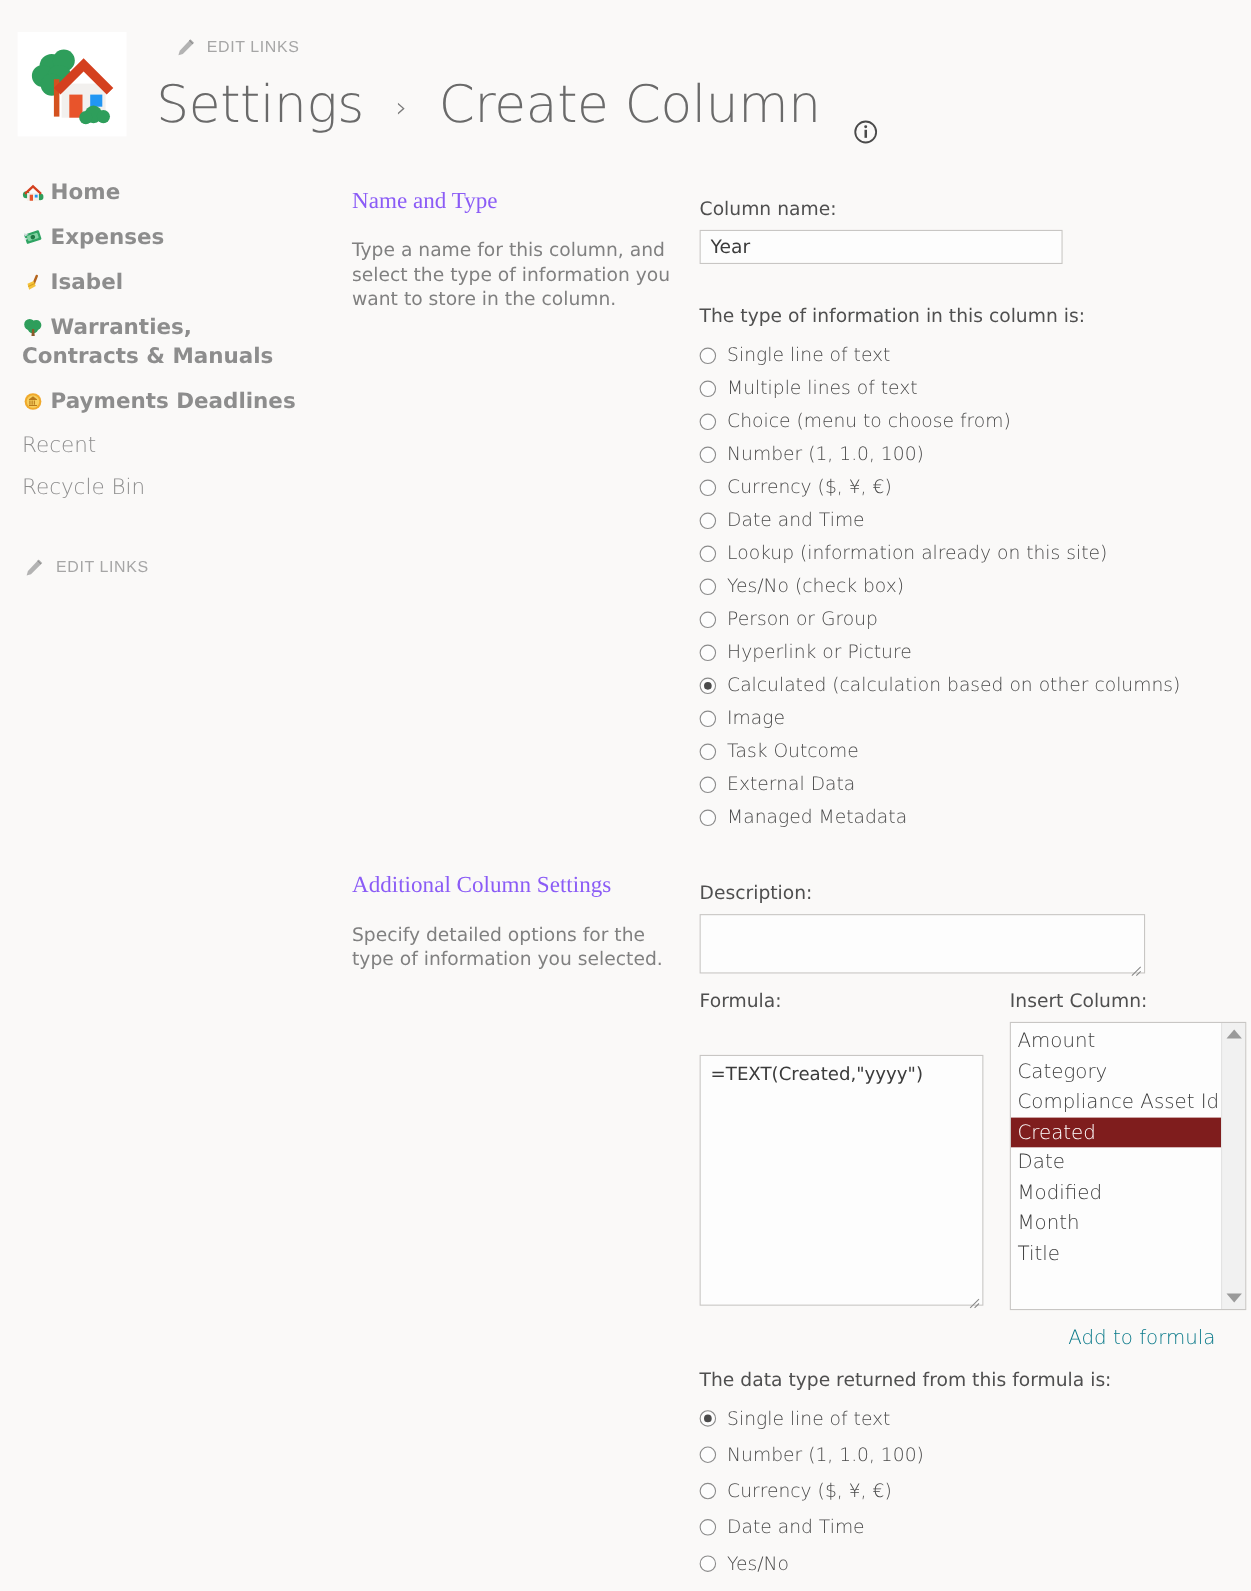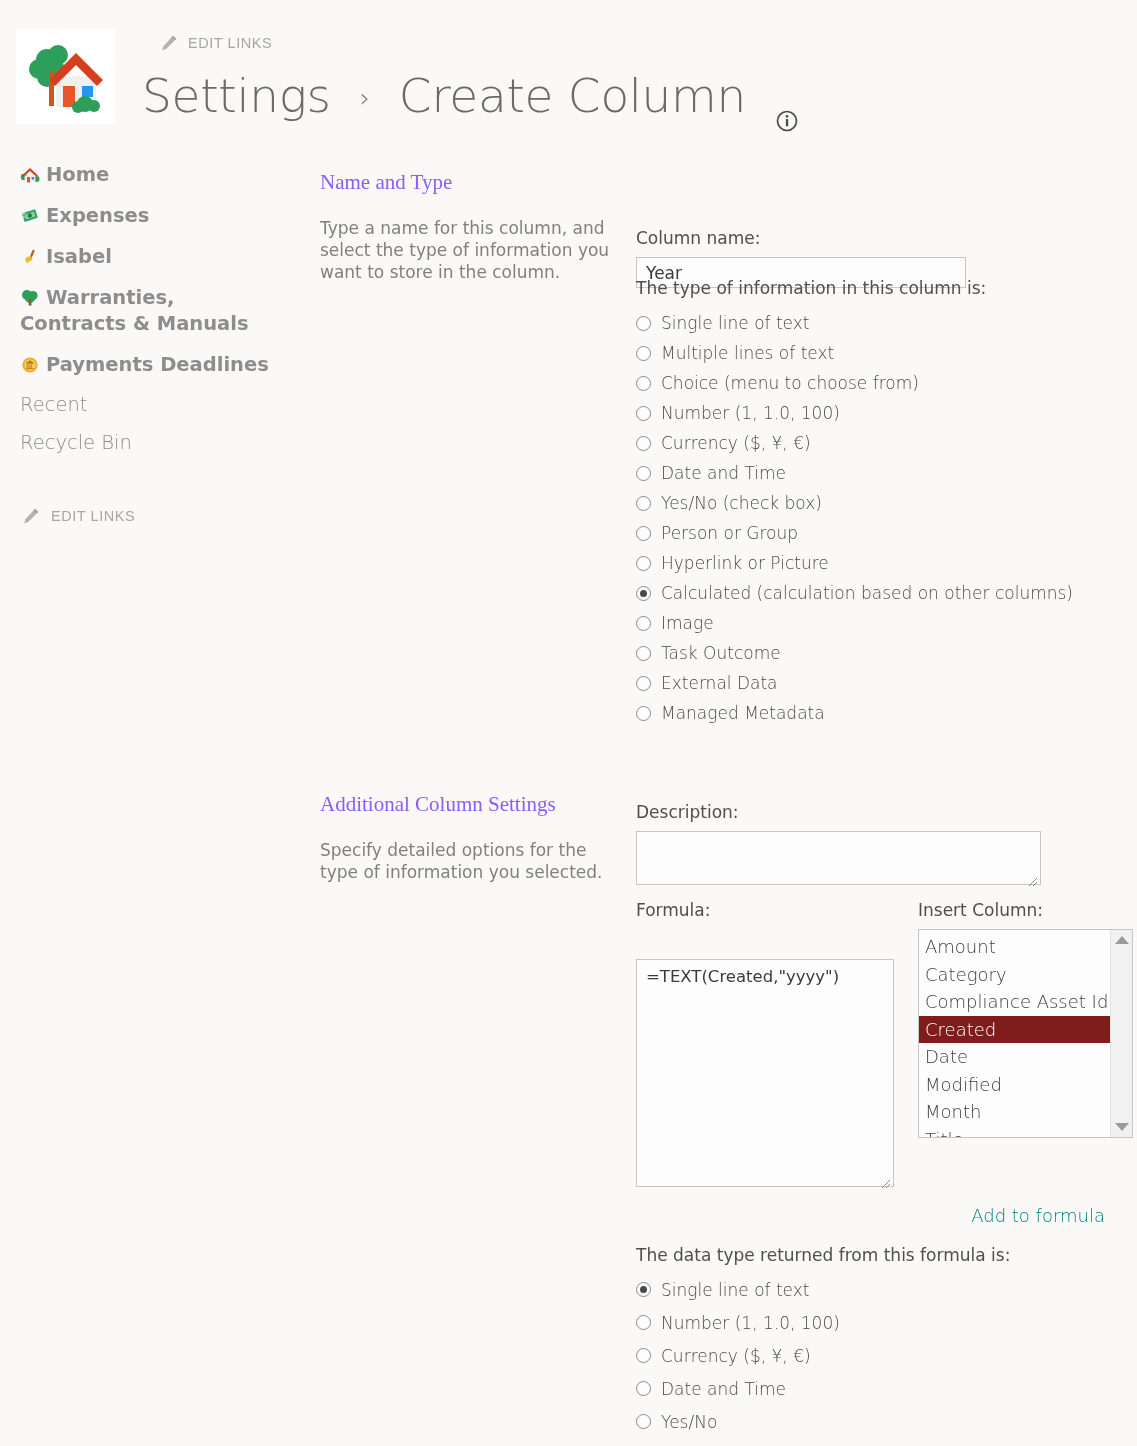--- a/index.html
+++ b/index.html
@@ -116,21 +116,21 @@
     position: relative;
   }
   .ta-wrap { position: relative; display: inline-block; }
   .grip {
     position: absolute; right: 3px; bottom: 2px;
     width: 12px; height: 12px; pointer-events: none;
   }
 
   
   .listbox {
-    width: 215px; height: 209px;
+    width: 215px; height: 262px;
     border: 1px solid #c8c6c4; background: #fdfdfd;
     position: relative; overflow: hidden;
   }
   .lb-items { position: absolute; left: 0; top: 0; right: 22px; padding: 3px 0 0 0; }
   .lb-item {
     font-size: 18px; color: #3d3d3d; line-height: 27.5px;
     padding-left: 6px; white-space: nowrap;
     font-family: "DejaVu Sans", sans-serif; font-weight: 300;
   }
   .lb-item.sel { background: #7f1d1d; color: #ffffff; }
@@ -285,21 +285,21 @@
   <div class="mid-col" style="top:170px;">
     <div class="mid-head">Name and Type</div>
     <div class="mid-body">Type a name for this column, and select the type of information you want to store in the column.</div>
   </div>
 
   <div class="mid-col" style="top:792px;">
     <div class="mid-head">Additional Column Settings</div>
     <div class="mid-body">Specify detailed options for the type of information you selected.</div>
   </div>
 
-  <div class="form-col" style="top:180px;margin-top:48px;">
+  <div class="form-col" style="top:180px;">
     <div class="field-label">Column name:</div>
     <input class="text-input" type="text" style="margin-top: 9px;" value="Year" placeholder="">
   </div>
 
   <div class="form-col" style="top:278px;">
     <div class="field-label">The type of information in this column is:</div>
 
     <div class="radio-list" style="margin-top:10px;">
       <div class="radio-row">
         <span class="radio"></span>
@@ -317,20 +317,24 @@
         <span class="radio"></span>
         <span class="radio-label">Number (1, 1.0, 100)</span>
       </div>
       <div class="radio-row">
         <span class="radio"></span>
         <span class="radio-label">Currency ($, ¥, €)</span>
       </div>
       <div class="radio-row">
         <span class="radio"></span>
         <span class="radio-label">Date and Time</span>
+      </div>
+      <div class="radio-row">
+        <span class="radio"></span>
+        <span class="radio-label">Lookup (information already on this site)</span>
       </div>
       <div class="radio-row">
         <span class="radio"></span>
         <span class="radio-label">Yes/No (check box)</span>
       </div>
       <div class="radio-row">
         <span class="radio"></span>
         <span class="radio-label">Person or Group</span>
       </div>
       <div class="radio-row">

